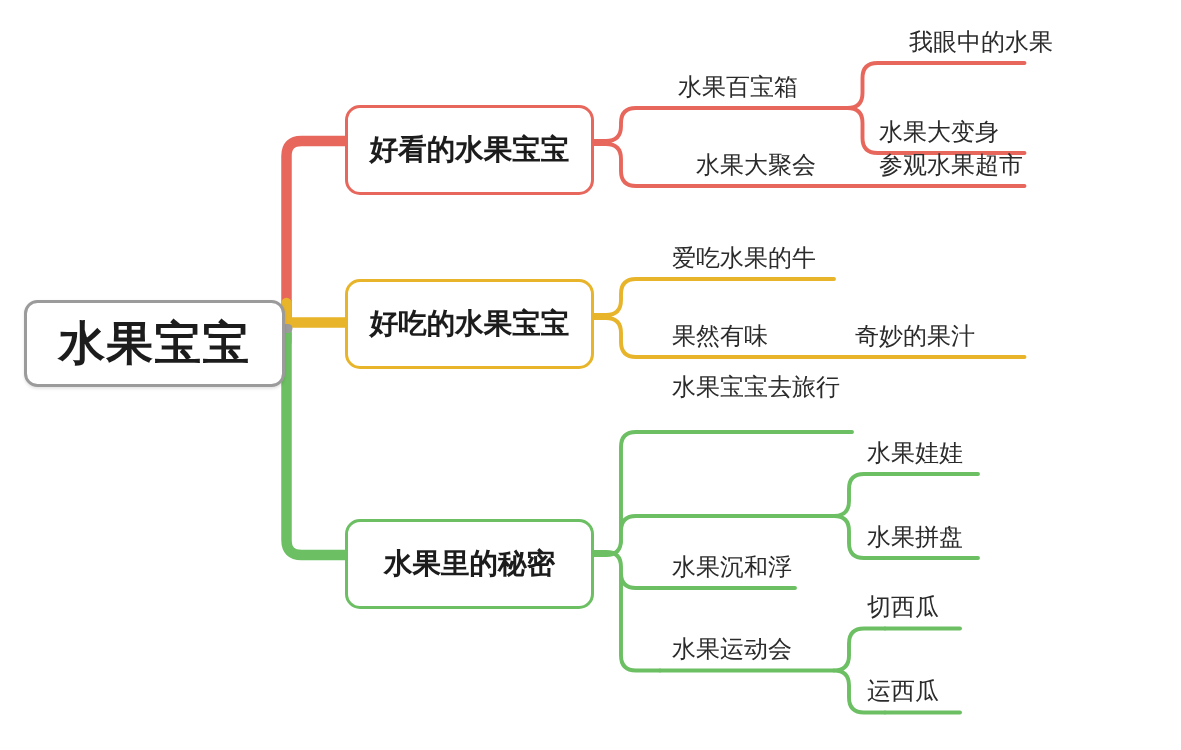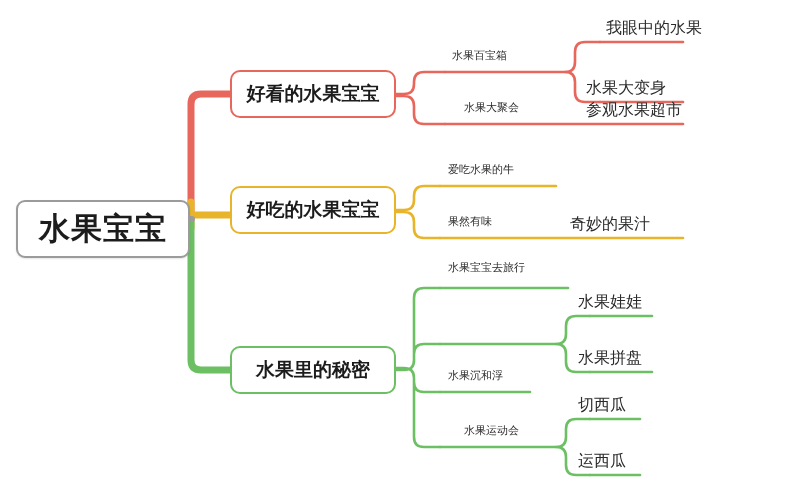--- a/index.html
+++ b/index.html
@@ -22,36 +22,36 @@
     white-space:nowrap;
   }
   .root-node{
     left:16px;top:200px;width:174px;height:58px;
     border:2px solid #9b9b9b;border-radius:9px;
     font-size:31px;font-weight:bold;color:#1c1c1c;
     letter-spacing:1px;
     box-shadow:0 1px 2px rgba(0,0,0,0.10);
   }
   .branch-node{
-    left:230px;width:166px;height:48px;
+    left:230px;width:166px;height:60px;
     border-width:2px;border-style:solid;border-radius:10px;
     font-size:19px;font-weight:bold;color:#1c1c1c;
   }
   #node-red{top:70px;border-color:#e8675c;}
   #node-amber{top:186px;border-color:#e8b42a;}
   #node-green{top:346px;border-color:#6cbf63;}
 
   .leaf-label{
     position:absolute;
     white-space:nowrap;
     font-size:16px;
     color:#2b2b2b;
     font-weight:500;
   }
-  .leaf-l2{font-size:11px;}
+  .leaf-l2{font-size:16px;}
   .leaf-l3{font-size:16px;}
 </style>
 </head>
 <body>
 
 <div id="map">
 
   <svg class="links" viewBox="0 0 787 500">
 
     <path d="M191 215 L191 104 Q191 94 201 94 L230 94" stroke="#e8675c" stroke-width="7"></path>
@@ -105,21 +105,21 @@
   <div class="leaf-label leaf-l2" style="left:452px;top:48px;">水果百宝箱</div>
   <div class="leaf-label leaf-l2" style="left:464px;top:100px;">水果大聚会</div>
   <div class="leaf-label leaf-l3" style="left:606px;top:18px;">我眼中的水果</div>
   <div class="leaf-label leaf-l3" style="left:586px;top:78px;">水果大变身</div>
   <div class="leaf-label leaf-l3" style="left:586px;top:100px;">参观水果超市</div>
 
   <div class="leaf-label leaf-l2" style="left:448px;top:162px;">爱吃水果的牛</div>
   <div class="leaf-label leaf-l2" style="left:448px;top:214px;">果然有味</div>
   <div class="leaf-label leaf-l3" style="left:570px;top:214px;">奇妙的果汁</div>
 
-  <div class="leaf-label leaf-l2" style="left:448px;top:260px;text-align:right;">水果宝宝去旅行</div>
+  <div class="leaf-label leaf-l2" style="left:448px;top:248px;text-align:right;">水果宝宝去旅行</div>
   <div class="leaf-label leaf-l2" style="left:448px;top:368px;">水果沉和浮</div>
-  <div class="leaf-label leaf-l2" style="left:464px;top:423px;">水果运动会</div>
+  <div class="leaf-label leaf-l2" style="left:448px;top:423px;">水果运动会</div>
   <div class="leaf-label leaf-l3" style="left:578px;top:292px;">水果娃娃</div>
   <div class="leaf-label leaf-l3" style="left:578px;top:348px;">水果拼盘</div>
   <div class="leaf-label leaf-l3" style="left:578px;top:395px;">切西瓜</div>
   <div class="leaf-label leaf-l3" style="left:578px;top:451px;">运西瓜</div>
 
 </div>
 
 </body></html>

